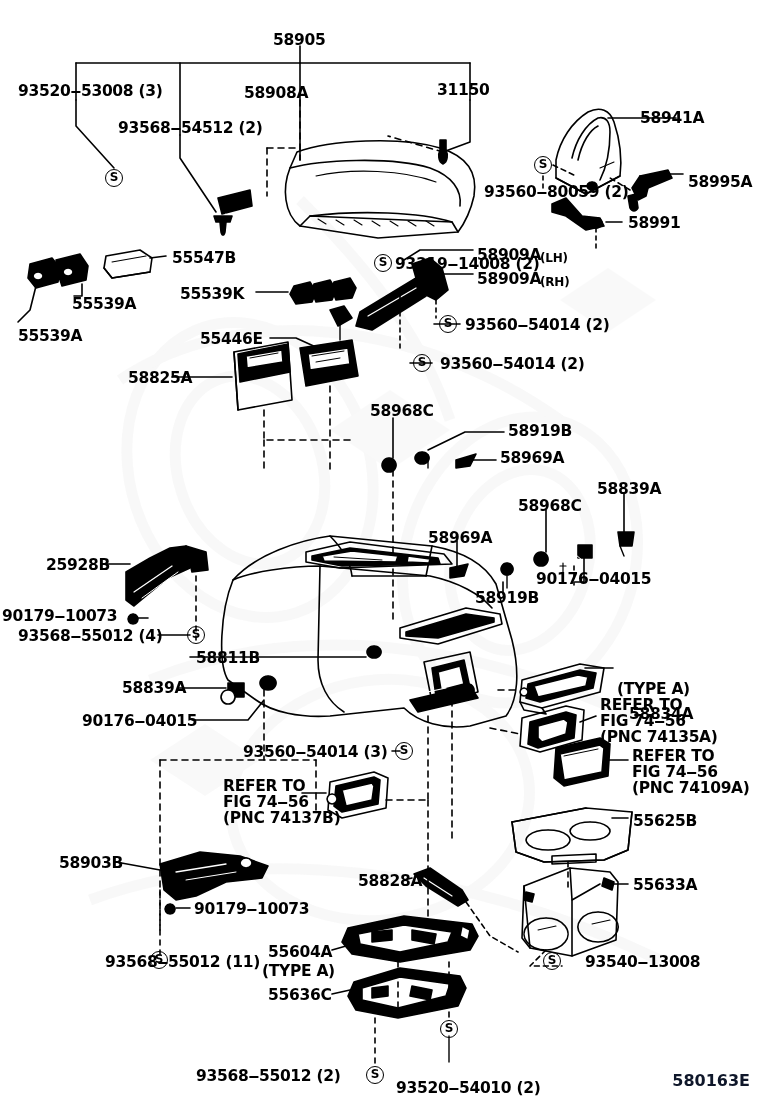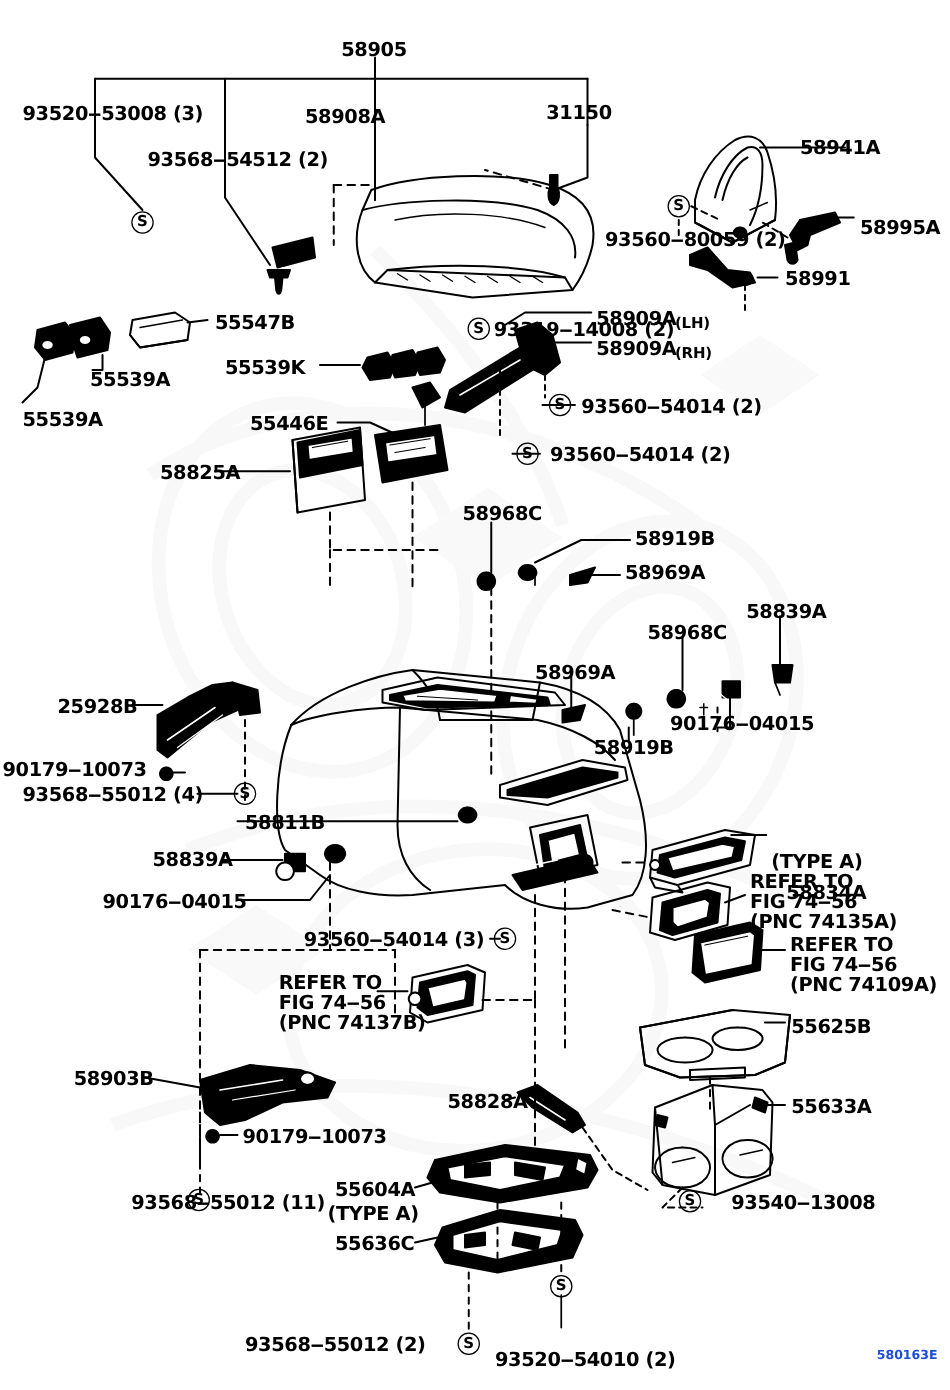--- a/index.html
+++ b/index.html
@@ -20,21 +20,21 @@
     letter-spacing:-0.3px;
     color:#000;
     white-space:pre;
     line-height:1.08;
   }
   .lbl.sm{font-size:12px;letter-spacing:-0.2px;}
   .lbl.ml{line-height:1.04;}
   #figid{
     position:absolute;right:10px;bottom:8px;
     font-family:"DejaVu Sans","Liberation Sans",sans-serif;
-    font-weight:bold;font-size:10px;color:#1d4ed8;letter-spacing:0px;
+    font-weight:bold;font-size:16px;color:#0f172a;letter-spacing:0px;
   }
 </style>
 </head>
 <body>
 
 <div id="page">
 
   <svg id="wm" viewBox="0 0 760 1112" xmlns="http://www.w3.org/2000/svg">
     <g fill="none" stroke="#e9e9e9" stroke-width="11">
       <ellipse cx="250" cy="470" rx="120" ry="150" transform="rotate(-18 250 470)"></ellipse>

